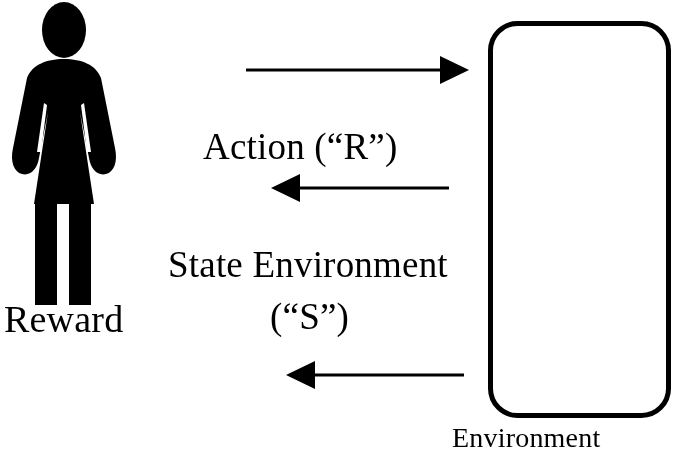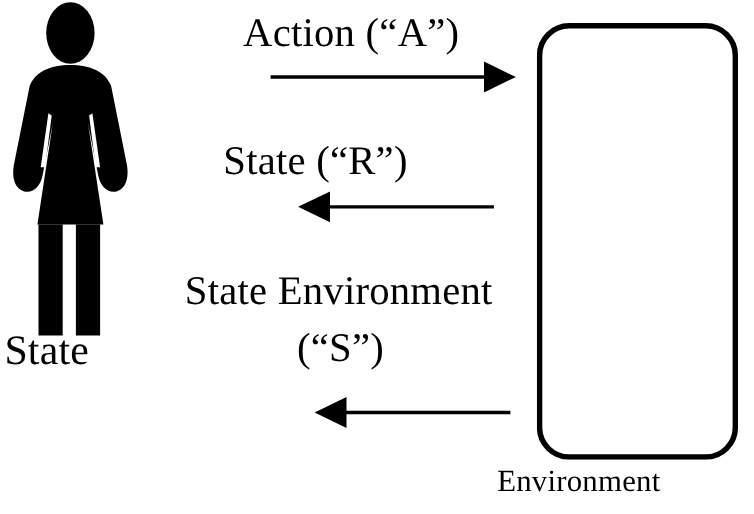--- a/index.html
+++ b/index.html
@@ -102,32 +102,31 @@
                C 90 65, 76 59, 58 59 Z" fill="#000000"></path>
 
       <path d="M 41 105 L 35 152 L 31 152 L 38 103 Z" fill="#ffffff"></path>
       <path d="M 75 105 L 81 152 L 85 152 L 78 103 Z" fill="#ffffff"></path>
 
       <rect x="29" y="204" width="22" height="101" fill="#000000"></rect>
       <rect x="63" y="204" width="22" height="101" fill="#000000"></rect>
     </svg>
   </div>
 
-  <div class="label" id="agent-label">State</div>
+  <div class="label" id="agent-label">Reward</div>
 
-  <div class="label" id="action-label">Action (“A”)</div>
 
   <div class="arrow-svg" id="action-arrow">
     <svg width="235" height="36" viewBox="0 0 235 36" xmlns="http://www.w3.org/2000/svg">
       <line x1="6" y1="18" x2="205" y2="18" stroke="#000000" stroke-width="3"></line>
       <polygon points="200,4 229,18 200,32" fill="#000000"></polygon>
     </svg>
   </div>
 
-  <div class="label" id="reward-label">State (“R”)</div>
+  <div class="label" id="reward-label">Action (“R”)</div>
 
   <div class="arrow-svg" id="reward-arrow">
     <svg width="190" height="36" viewBox="0 0 190 36" xmlns="http://www.w3.org/2000/svg">
       <line x1="30" y1="18" x2="184" y2="18" stroke="#000000" stroke-width="3"></line>
       <polygon points="35,4 6,18 35,32" fill="#000000"></polygon>
     </svg>
   </div>
 
   <div class="label" id="state-label-line1">State Environment</div>
 

